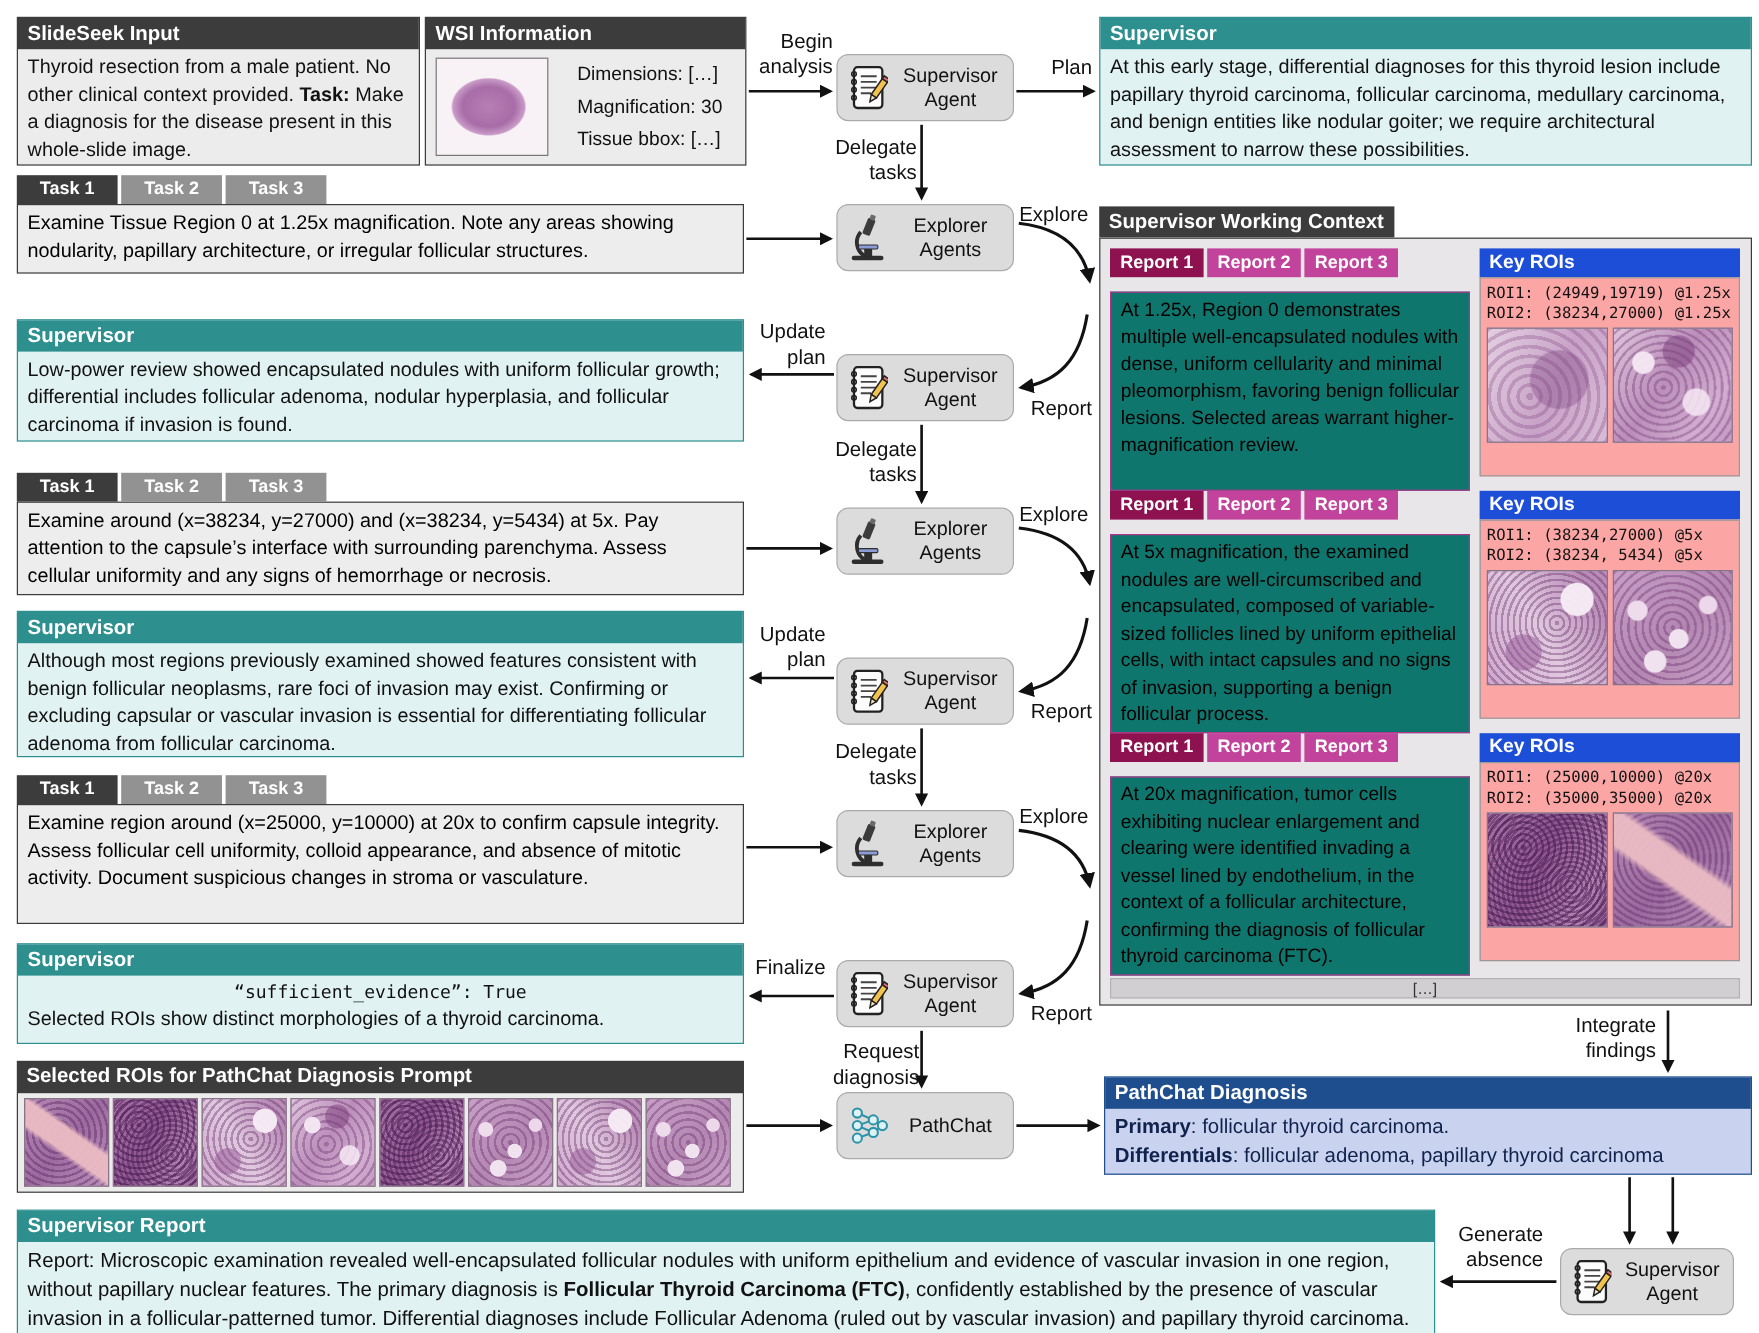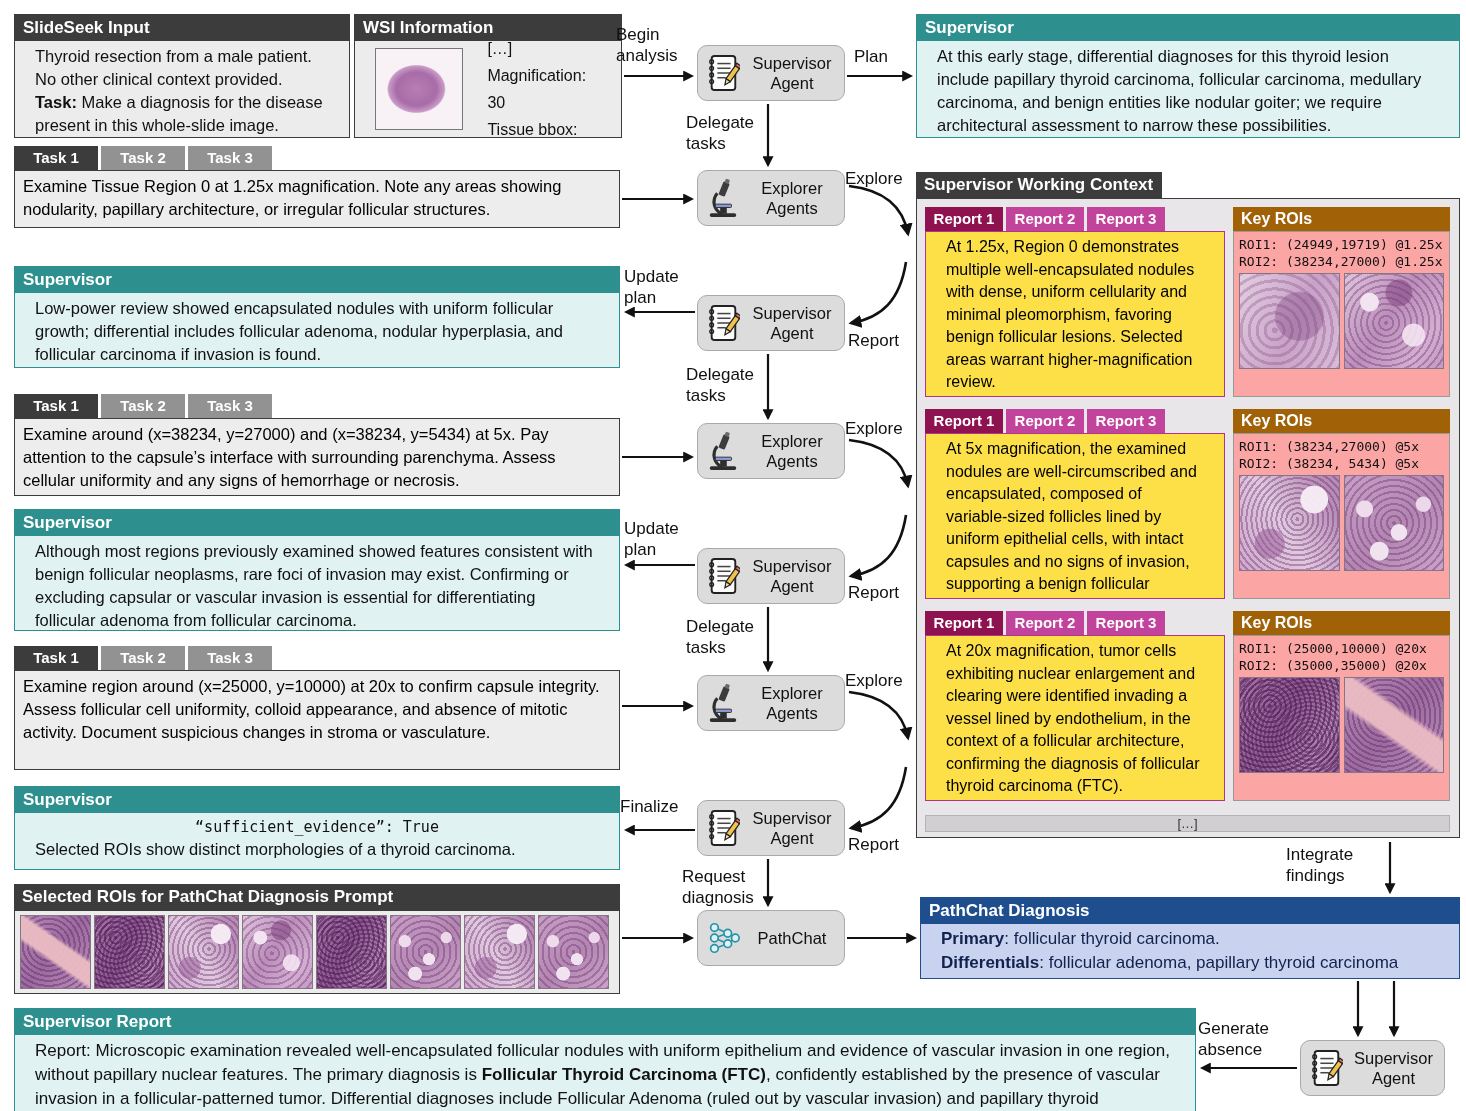--- a/index.html
+++ b/index.html
@@ -8,53 +8,53 @@
   .abs { position:absolute; }
 
   
   .box { border:1.6px solid #3c3c3c; background:#ececec; }
   .box-teal { border-color:#2e8f8f; background:#e1f2f2; }
   .box-navy { border-color:#1f4e8e; background:#c9d3ef; }
   .hdr { height:26px; line-height:26px; padding:0 8px; font-weight:bold; font-size:17px; color:#fff; white-space:nowrap; }
   .hdr-dark { background:#3c3c3c; }
   .hdr-teal { background:#2e8f8f; }
   .hdr-navy { background:#1f4e8e; }
-  .hdr-crimson { background:#a16207; }
-  .body { padding:4px 20px; font-size:16.5px; line-height:23px; color:#111; overflow:hidden; }
+  .hdr-crimson { background:#1d4ed8; }
+  .body { padding:4px 8px; font-size:16.5px; line-height:23px; color:#111; overflow:hidden; }
   .code-line { font-family:"DejaVu Sans Mono", monospace; font-size:15px; text-align:center; line-height:22px; color:#111; }
 
   
   .tab-row { display:flex; gap:3px; height:24px; }
   .tab { flex:0 0 auto; width:84px; height:24px; line-height:24px; text-align:center; font-weight:bold; font-size:15px; color:#fff; }
   .tab-dark-active { background:#3c3c3c; }
   .tab-dark { background:#929292; }
   .tab-mag { width:78px; background:#c2439b; }
   .tab-mag-active { width:78px; background:#8e1150; }
   .task-body { border:1.6px solid #3c3c3c; background:#ededed; padding:4px 8px; font-size:16.5px; line-height:23px; overflow:hidden; }
 
   
   .agent-node { background:#dcdcdc; border:1.6px solid #aaa; border-radius:10px; display:flex; align-items:center; gap:4px; padding:4px 6px; }
   .agent-icon { flex:0 0 auto; width:38px; height:44px; display:flex; align-items:center; justify-content:center; }
   .agent-label { flex:1; font-size:16.5px; line-height:20px; text-align:center; color:#111; }
 
   
   .wc-panel { background:#e9e6e9; border:1.6px solid #3c3c3c; }
   .wc-row { left:8px; width:525px; height:190px; }
   .rep-col { position:absolute; left:0; top:0; width:300px; }
-  .rep-body { height:166px; border:1.6px solid #b0348e; background:#fde047; padding:4px 20px; font-size:16px; line-height:22.5px; overflow:hidden; }
+  .rep-body { height:166px; border:1.6px solid #b0348e; background:#0f766e; padding:4px 8px; font-size:16px; line-height:22.5px; overflow:hidden;margin-top:12px; }
   .kr-col { position:absolute; left:308px; top:0; width:217px; }
   .kr-hdr { height:24px; line-height:24px; font-size:16px; }
   .kr-body { height:166px; border:1px solid #999; background:#fca5a5; padding:4px 5px; overflow:hidden; }
   .mono { font-family:"DejaVu Sans Mono", monospace; font-size:13px; line-height:17px; color:#111; white-space:nowrap; }
   .kr-thumbs { display:flex; gap:4px; margin-top:3px; }
   .kr-thumbs .histo { width:101px; height:96px; }
   .wc-footer { position:absolute; left:8px; top:616px; width:525px; height:17px; background:#d2cfd2; border:1px solid #b5b2b5; text-align:center; font-size:13px; line-height:15px; color:#333; }
 
   
-  .flow-label { font-size:17px; line-height:21px; color:#111; text-align:left; }
+  .flow-label { font-size:17px; line-height:21px; color:#111; text-align:right; }
 
   
   .histo { border:1px solid #857585; background-color:#c79fc4; }
   .ht-a { background-image:
     radial-gradient(circle at 25% 30%, rgba(246,232,244,.95) 0 9%, transparent 10%),
     radial-gradient(circle at 70% 65%, rgba(246,232,244,.85) 0 12%, transparent 13%),
     radial-gradient(circle at 55% 20%, rgba(122,62,122,.5) 0 14%, transparent 15%),
     repeating-radial-gradient(circle at 42% 52%, rgba(110,52,112,.38) 0 2px, transparent 2px 6px),
     linear-gradient(125deg, #dec4dc, #bb8eba 45%, #d2aed1 78%, #c49ac3); }
   .ht-b { background-image:

